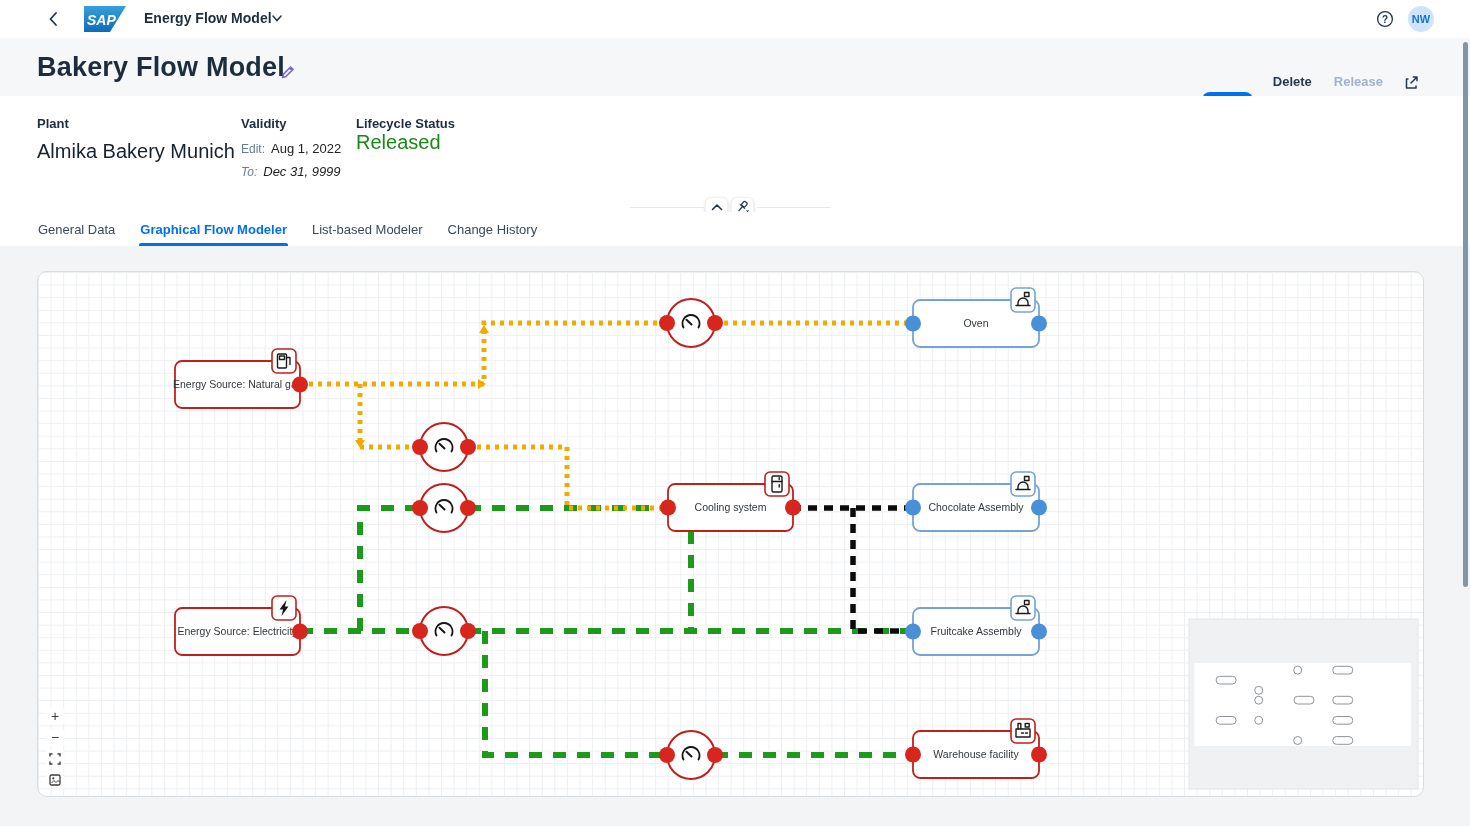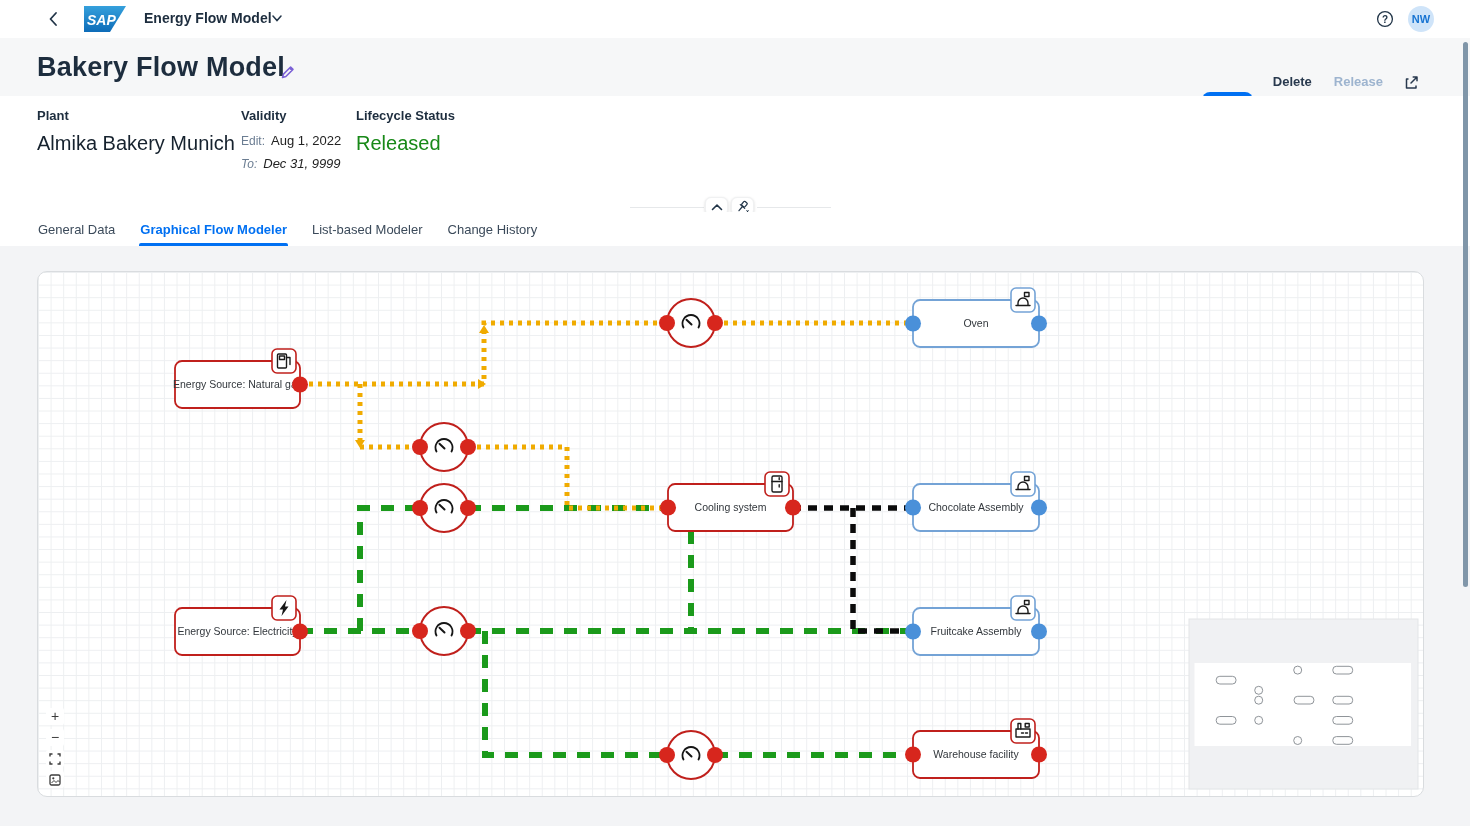--- a/index.html
+++ b/index.html
@@ -29,28 +29,28 @@
   .title-edit{position:absolute;left:280px;top:26px;cursor:pointer;}
   .header-actions{position:absolute;right:50px;top:14px;display:flex;align-items:center;gap:18px;}
   .btn-primary{background:#0070f2;color:#fff;font-size:13px;font-weight:bold;border:none;
                border-radius:8px;padding:2px 13px;cursor:pointer;font-family:"Liberation Sans",sans-serif;margin-top:40px;}
   .btn-text{background:none;border:none;font-size:13px;font-weight:bold;color:#28394e;cursor:pointer;
             font-family:"Liberation Sans",sans-serif;padding:6px 2px;}
   .btn-text.disabled{color:#9db4cf;cursor:default;}
   .share-btn{cursor:pointer;display:flex;margin-top:1px;}
 
   .kv-row{position:absolute;left:0;top:96px;width:1470px;height:100px;background:#fff;}
-  .kv{position:absolute;top:12px;}
+  .kv{position:absolute;top:20px;}
   .kv .lbl{font-size:13px;font-weight:bold;color:#1d2d3e;}
   .kv .big{font-size:20px;color:#16222e;margin-top:9px;}
   .kv-plant{left:37px;} .kv-validity{left:241px;} .kv-status{left:356px;}
   .vrow{margin-top:10px;font-size:13px;color:#222;}
   .vrow .sub{font-size:12px;color:#6b7d92;margin-right:6px;}
   .vrow + .vrow{margin-top:8px;font-style:italic;}
-  .status-released{font-size:20px;margin-top:9px;font-weight:500;}
+  .status-released{font-size:20px;font-weight:500;}
 
   .header-divider{position:absolute;top:207px;height:1px;background:#e6e8ea;}
   .pin-btn{position:absolute;top:197px;width:23px;height:19px;background:#fff;border:1px solid #f0f1f2;
            border-radius:6px;box-shadow:0 1px 3px rgba(0,0,0,.16);cursor:pointer;
            display:flex;align-items:center;justify-content:center;padding:0;}
 
   
   .tabstrip{position:absolute;left:0;top:212px;width:1470px;height:34px;background:#fff;
             border-bottom:1px solid #e3e6e9;}
   .tabs{position:absolute;left:37px;top:0;display:flex;gap:23px;height:34px;}

